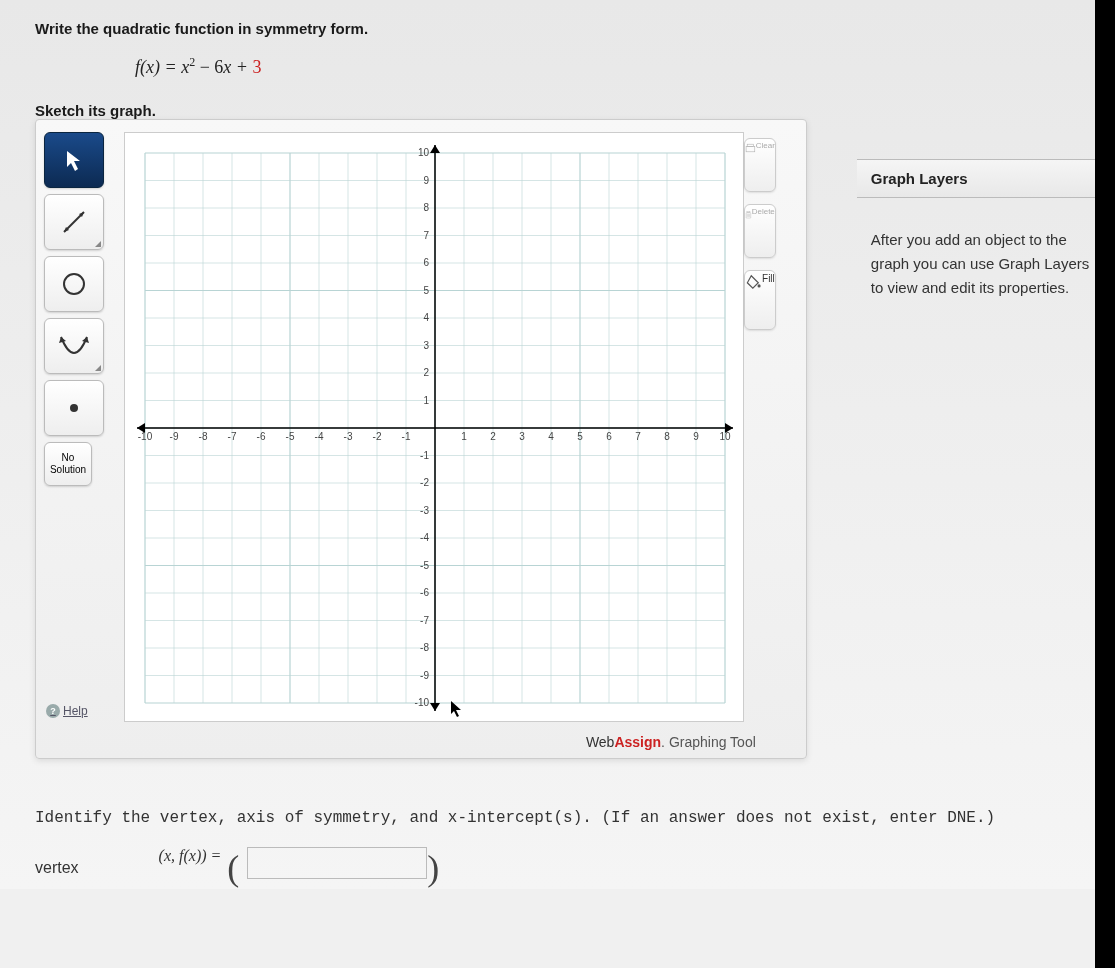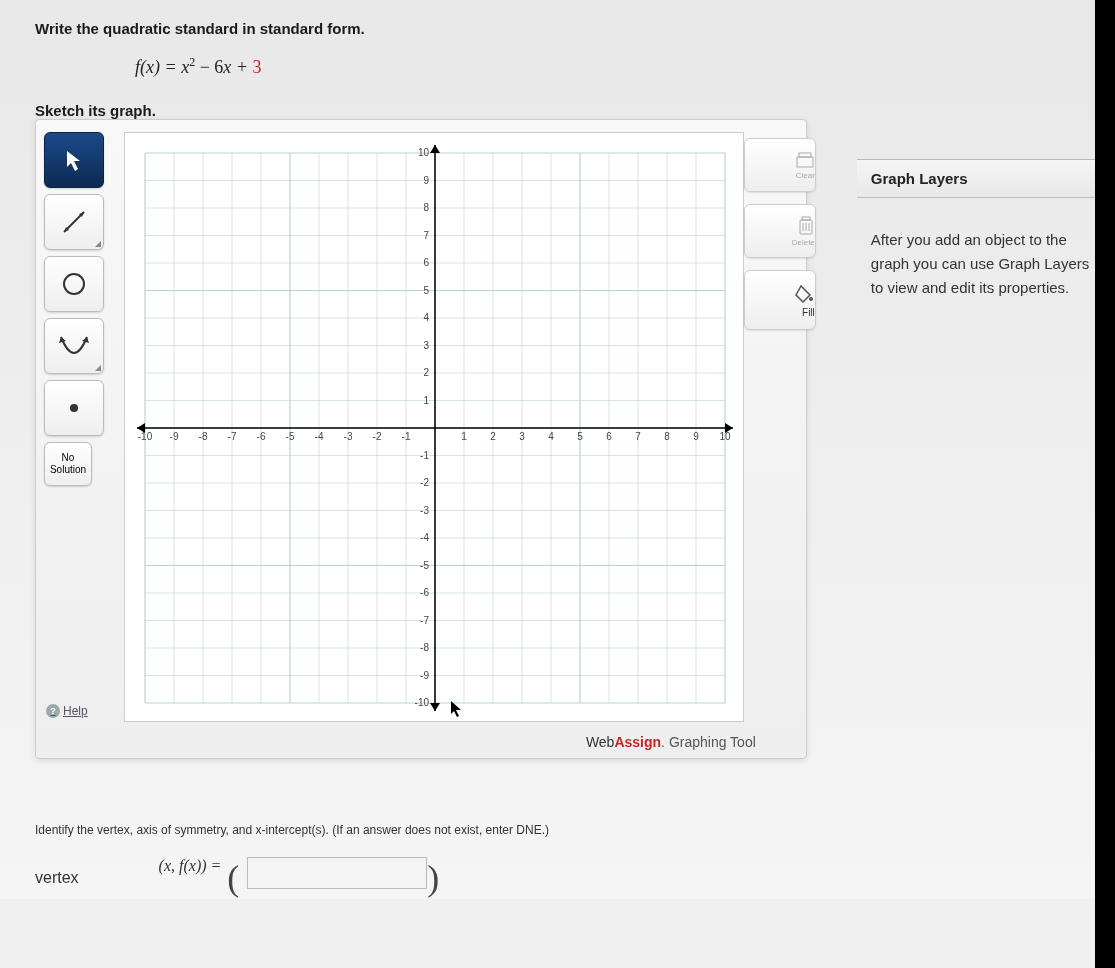--- a/index.html
+++ b/index.html
@@ -152,29 +152,29 @@
     .right-tools {
       position: absolute;
       right: 8px;
       top: 18px;
       width: 54px;
       display: flex;
       flex-direction: column;
       gap: 12px;
     }
     .right-btn {
-      width: 72px;
+      width: 32px;
       height: 54px;
       border: 1px solid #ccc;
       border-radius: 6px;
       background: linear-gradient(to bottom, #fff, #eee);
       box-shadow: 0 1px 2px rgba(0,0,0,0.1);
       display: flex;
-      flex-direction: column;
-      align-items: flex-end;
+      flex-direction: row;
+      align-items: flex-start;
       justify-content: center;
       font-size: 10px;
       color: #888;
       cursor: pointer;
     }
     .right-btn.fill {
       height: 60px;
       color: #333;
     }
     .footer-text {
@@ -201,23 +201,24 @@
       background: linear-gradient(to bottom, #f5f5f5, #e8e8e8);
     }
     .layers-desc {
       margin-top: 30px;
       padding: 0 0 0 14px;
       font-size: 15px;
       color: #333;
       line-height: 1.6;
     }
     .identify-text {
-      margin-top: 64px;
-      font-size: 12px;
+      margin-top: 50px;
+      font-size: 16px;
       color: #333;
+      font-family: Liberation Mono, monospace;
     }
     .vertex-row {
       margin-top: 20px;
       display: flex;
       align-items: center;
       font-size: 16px;
       color: #333;
       gap: 80px;
     }
     .vertex-label { margin-right: 0; }
@@ -248,21 +249,21 @@
       top: 0;
       width: 20px;
       height: 968px;
       background: #000;
     }
   </style>
 </head>
 <body>
 
 <div class="content-area">
-  <div class="question-text">Write the quadratic standard in standard form.</div>
+  <div class="question-text">Write the quadratic function in symmetry form.</div>
 
   <div class="equation">
     <span>f(x)</span>
     <span style="font-style:normal"> </span><span>=</span>
     <span> </span><span>x</span><sup>2</sup><span class="num6"> − </span><span class="num6">6</span><span>x</span><span> + </span><span class="num">3</span>
   </div>
 
 
   <div class="sketch-text">Sketch its graph.</div>
 

